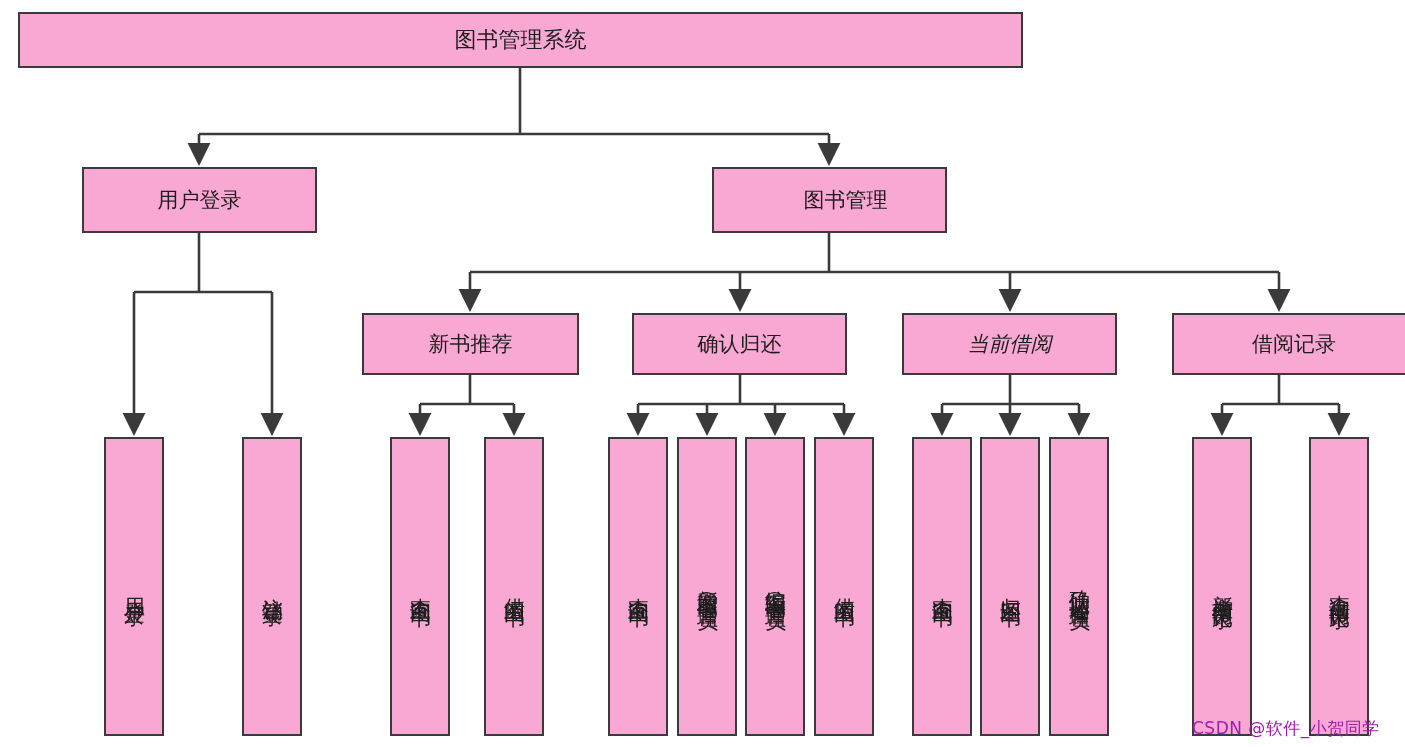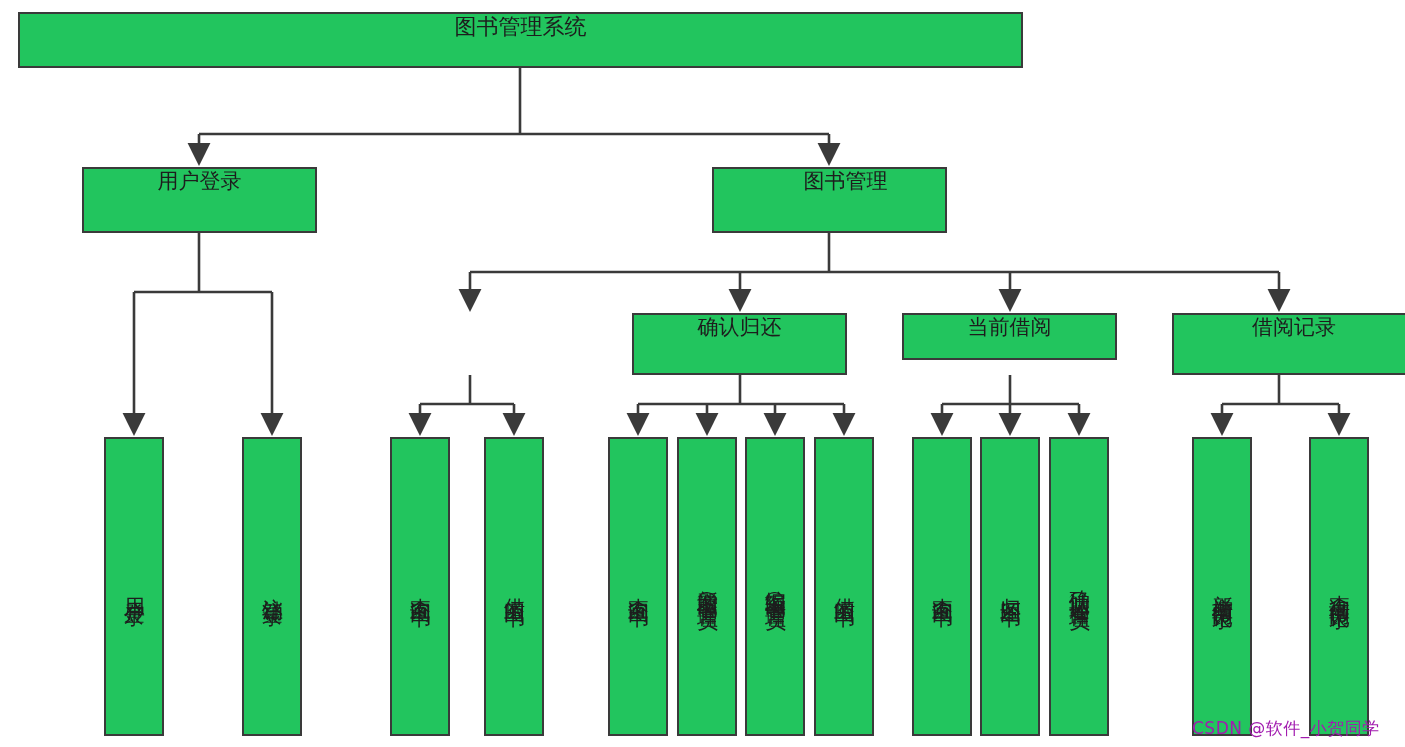--- a/index.html
+++ b/index.html
@@ -19,23 +19,24 @@
     position: absolute;
     left: 0;
     top: 0;
     width: 1405px;
     height: 747px;
     pointer-events: none;
   }
   .node {
     position: absolute;
     box-sizing: border-box;
-    background: #22c55e;
+    background: #f9a8d4;
     border: 2px solid #3a3a3a;
     display: flex;
+    align-items: center;
     justify-content: center;
     color: #1d1d1d;
   }
   .node .label {
     line-height: 1.18;
     text-align: center;
     white-space: nowrap;
   }
   
   .node.h .label {
@@ -126,26 +127,29 @@
   </div>
 
   <div class="node h" style="left:82px; top:167px; width:235px; height:66px;">
     <span class="label">用户登录</span>
   </div>
 
   <div class="node h" style="left:712px; top:167px; width:235px; height:66px;padding-left:32px;">
     <span class="label">图书管理</span>
   </div>
 
+  <div class="node h" style="left:362px; top:313px; width:217px; height:62px;">
+    <span class="label">新书推荐</span>
+  </div>
 
   <div class="node h" style="left:632px; top:313px; width:215px; height:62px;">
     <span class="label">确认归还</span>
   </div>
 
-  <div class="node h" style="left:902px; top:313px; width:215px; height:47px;">
+  <div class="node h" style="left:902px; top:313px; width:215px; height:62px;font-style:italic;">
     <span class="label">当前借阅</span>
   </div>
 
   <div class="node h" style="left:1172px; top:313px; width:244px; height:62px;">
     <span class="label">借阅记录</span>
   </div>
 
   <div class="node v" style="left:104px; top:437px; width:60px; height:299px;">
     <span class="label">用户登录</span>
   </div>

